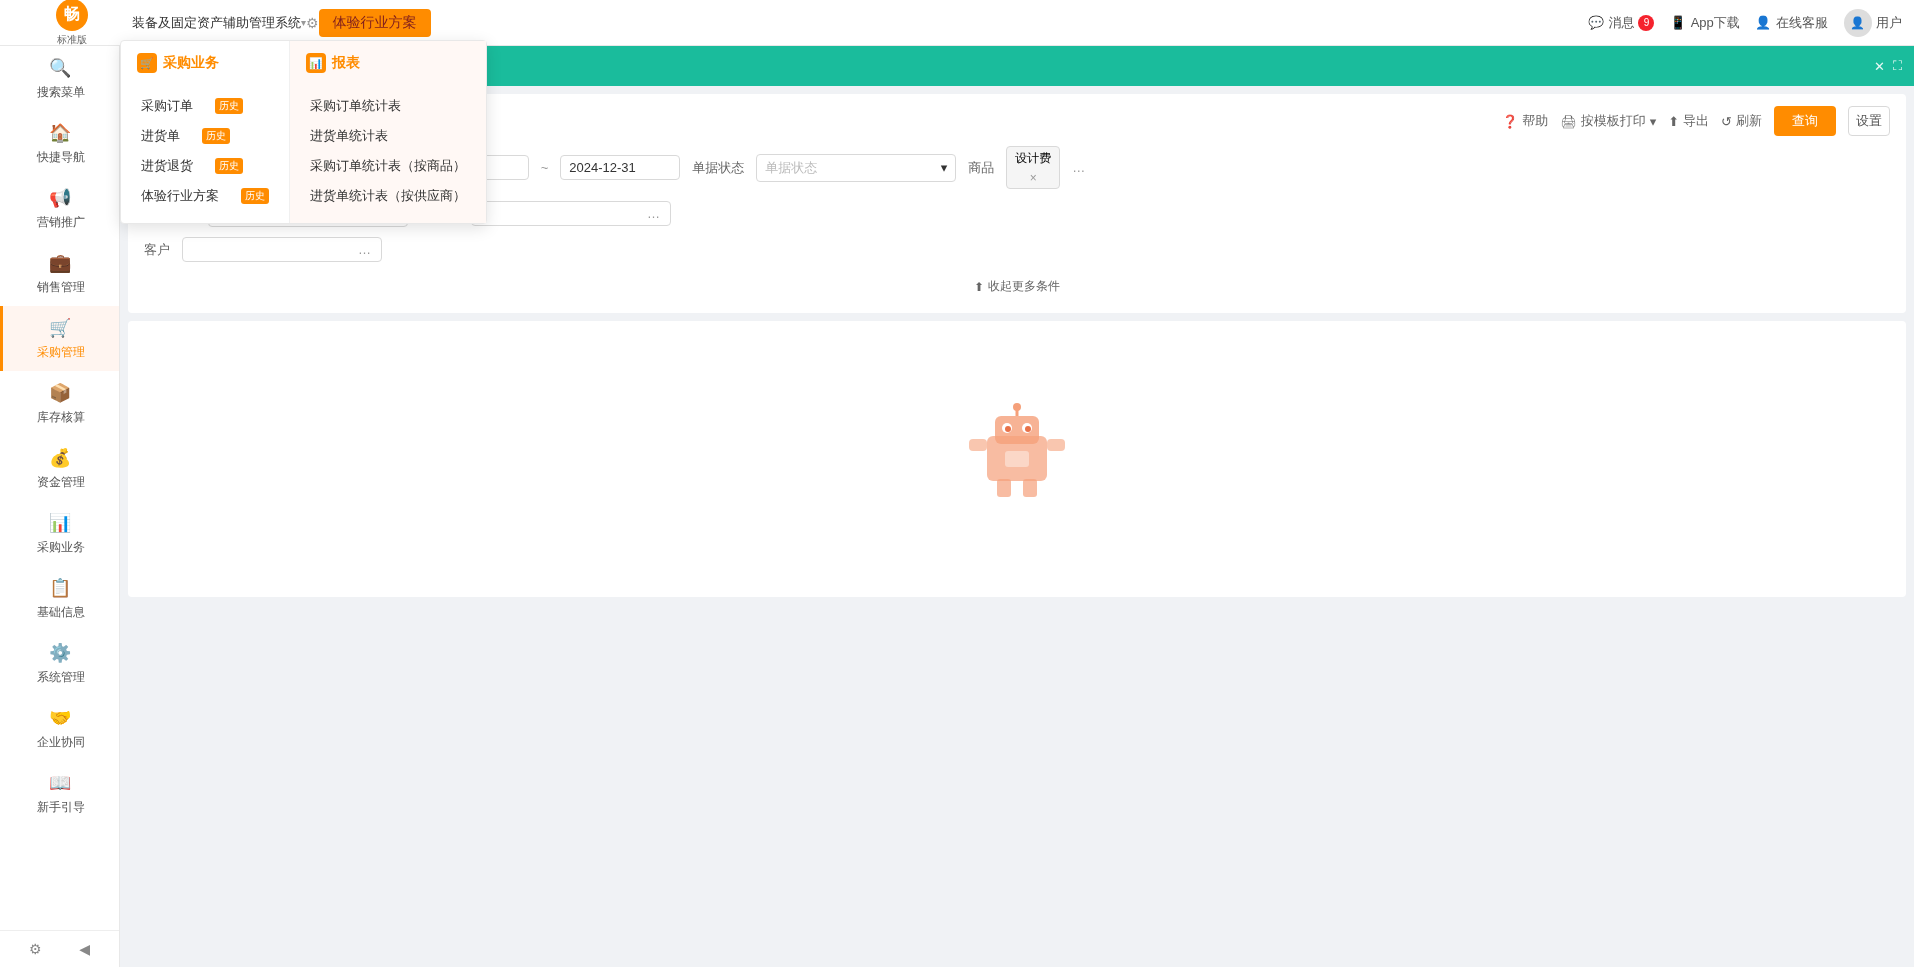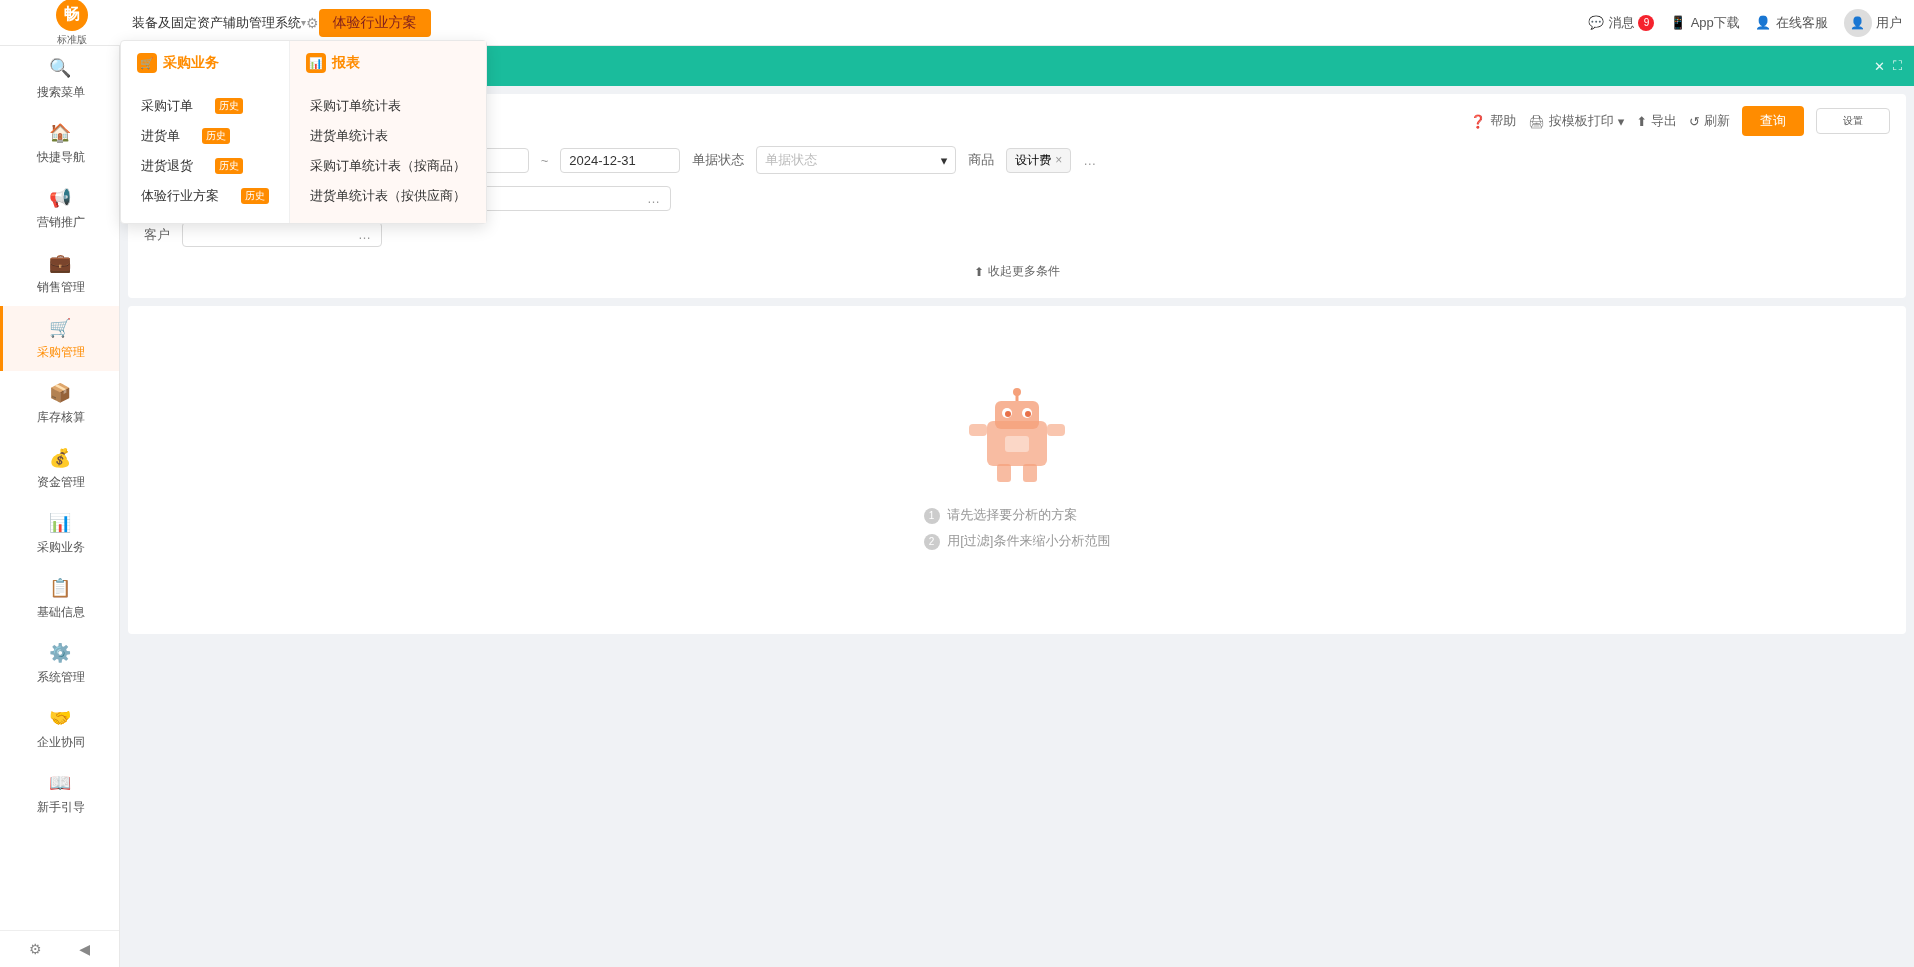--- a/index.html
+++ b/index.html
@@ -245,37 +245,38 @@
     }
     .filter-tag {
       background: #f5f5f5;
       border: 1px solid #d9d9d9;
       border-radius: 4px;
       padding: 3px 8px;
       font-size: 12px;
       display: flex;
       align-items: center;
       gap: 4px;
+      flex-direction: column;
     }
     .filter-tag .x { color: #999; cursor: pointer; }
     .filter-dots { color: #999; cursor: pointer; letter-spacing: 2px; }
     .btn-query {
       background: #ff8c00;
       color: white;
       border: none;
       border-radius: 4px;
       padding: 6px 18px;
       font-size: 13px;
       cursor: pointer;
     }
     .btn-setting {
       border: 1px solid #d9d9d9;
       border-radius: 4px;
-      padding: 5px 26px;
-      font-size: 10px;
+      padding: 5px 7px;
+      font-size: 13px;
       color: #555;
       cursor: pointer;
       background: #fff;
     }
     .filter-actions-top {
       display: flex;
       align-items: center;
       gap: 12px;
       color: #666;
       font-size: 13px;
@@ -618,30 +619,20 @@
 
                 <rect x="40" y="78" width="14" height="18" rx="3" fill="#f5a07a" opacity="0.7"></rect>
                 <rect x="66" y="78" width="14" height="18" rx="3" fill="#f5a07a" opacity="0.7"></rect>
 
                 <rect x="12" y="38" width="18" height="12" rx="4" fill="#f5a07a" opacity="0.6"></rect>
                 <rect x="90" y="38" width="18" height="12" rx="4" fill="#f5a07a" opacity="0.6"></rect>
 
                 <rect x="48" y="50" width="24" height="16" rx="3" fill="#fff" opacity="0.4"></rect>
               </svg>
             </div>
-            <div class="empty-text">
-              <div>
-                <span class="num">1</span>
-                <span>请先选择要分析的方案</span>
-              </div>
-              <div>
-                <span class="num">2</span>
-                <span>用[过滤]条件来缩小分析范围</span>
-              </div>
-            </div>
           </div>
         </div>
       </div>
     </div>
   </div>
 
   <div class="menu-overlay">
     <div class="dropdown-menu">
 
       <div class="menu-col">

